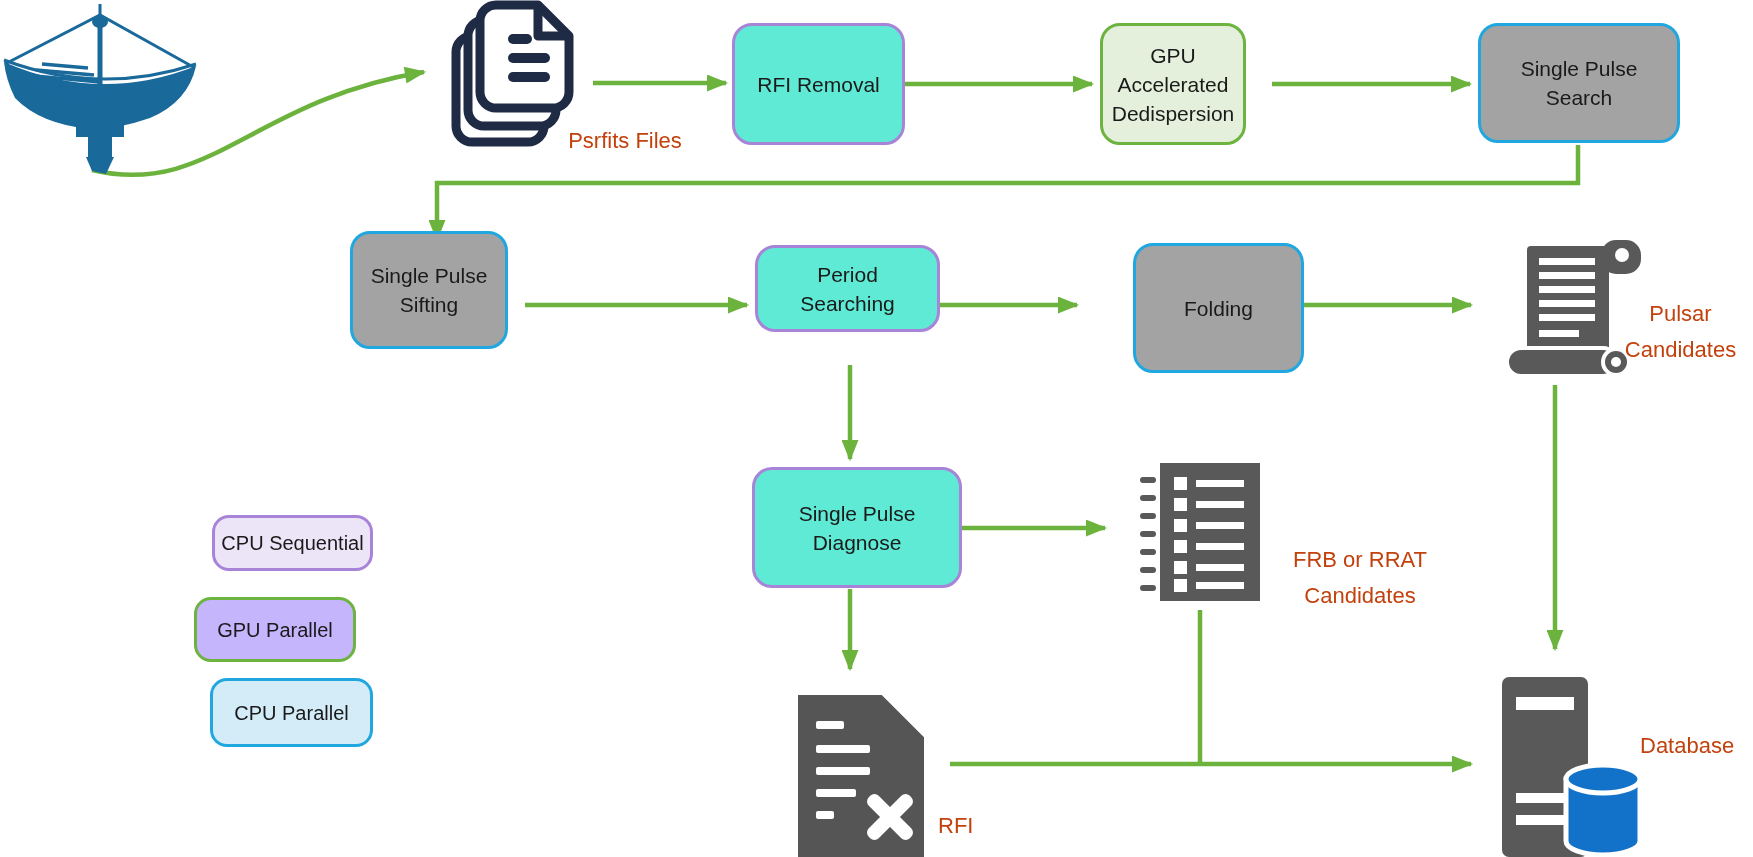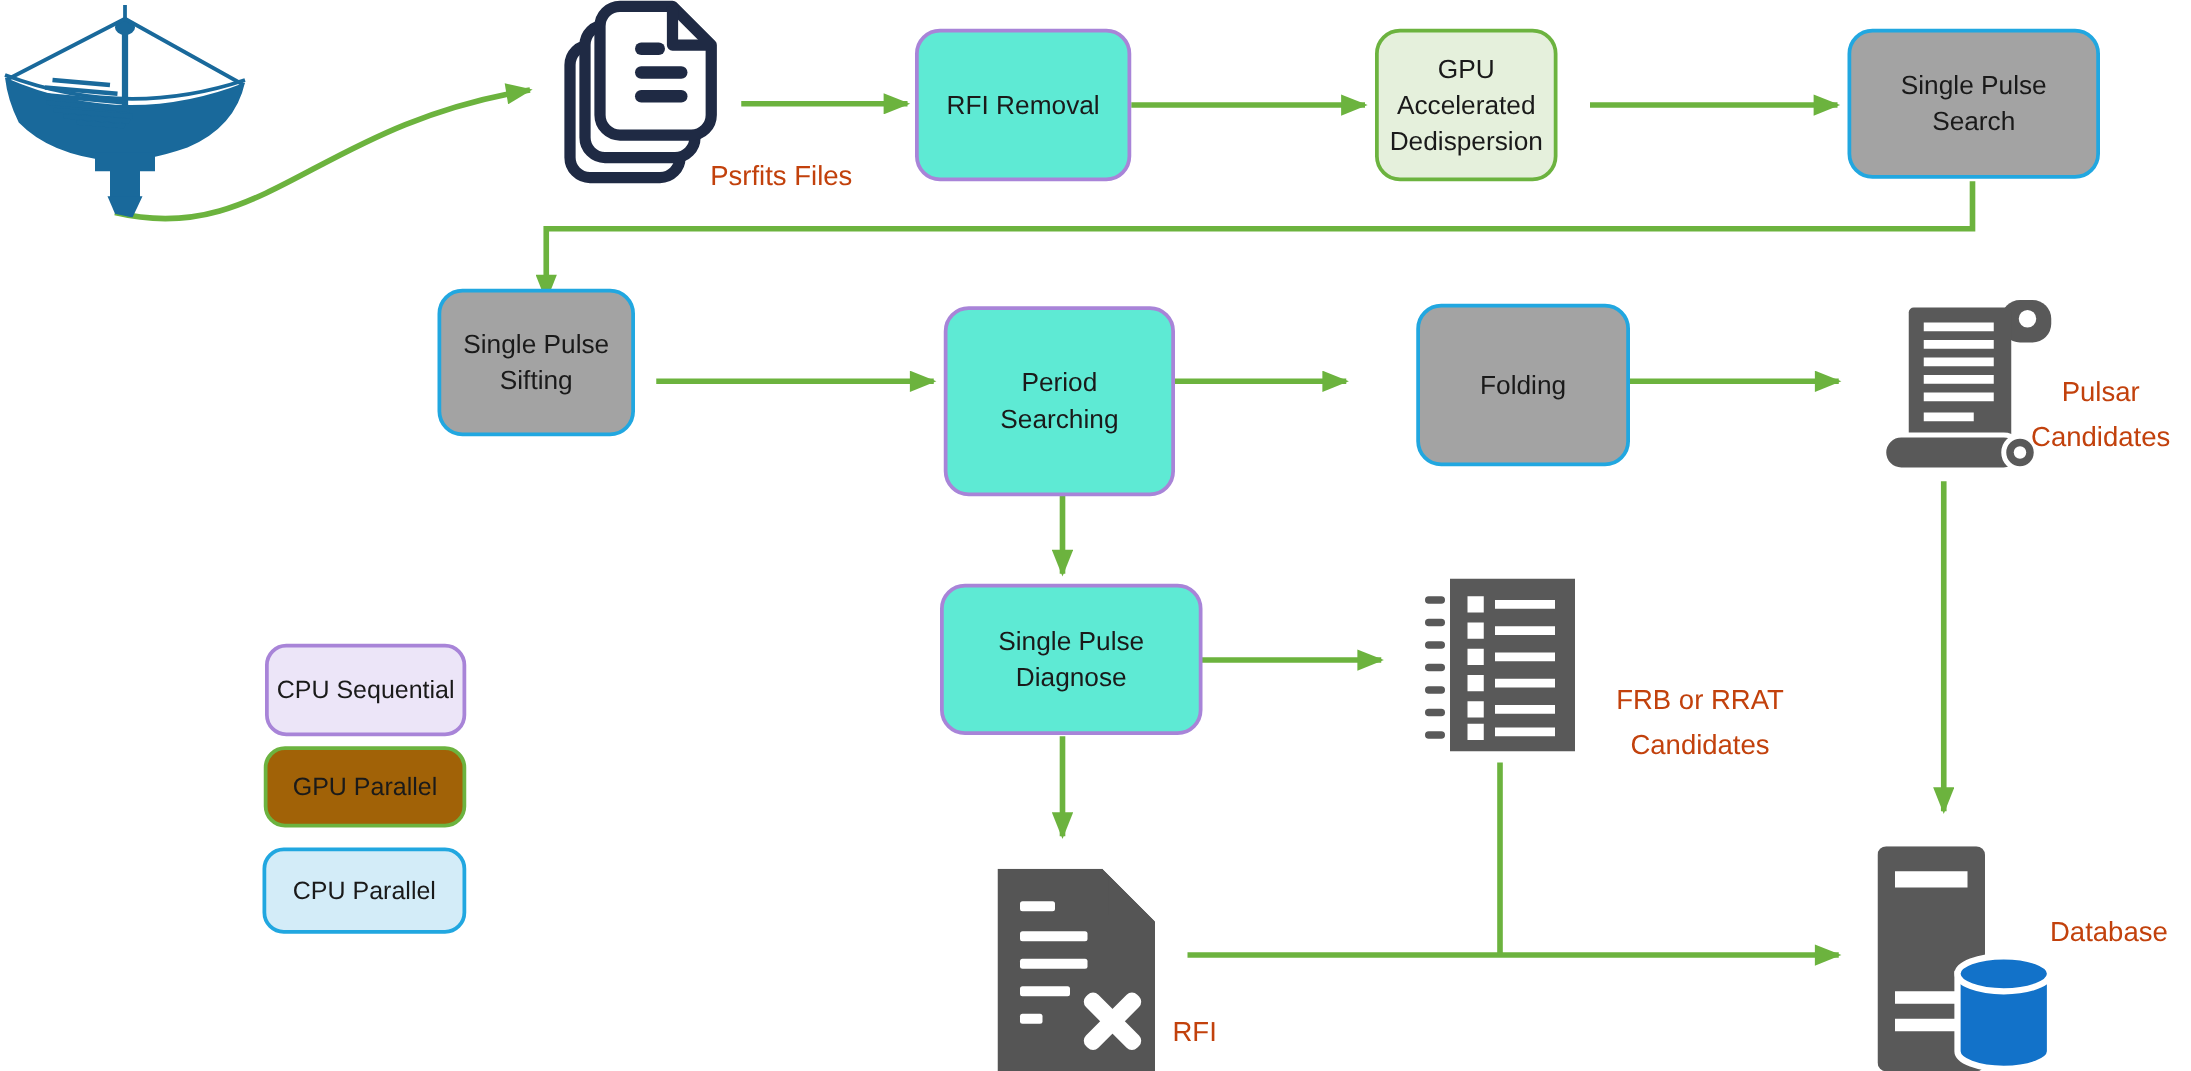--- a/index.html
+++ b/index.html
@@ -174,21 +174,21 @@
   </div>
 
   <div class="node blue" style="left:1478px;top:23px;width:202px;height:120px">
     <span style="max-width:140px">Single Pulse Search</span>
   </div>
 
   <div class="node blue" style="left:350px;top:231px;width:158px;height:118px">
     <span style="max-width:130px">Single Pulse Sifting</span>
   </div>
 
-  <div class="node purple" style="left:755px;top:245px;width:185px;height:152px">
+  <div class="node purple" style="left:755px;top:245px;width:185px;height:87px">
     <span style="max-width:120px">Period Searching</span>
   </div>
 
   <div class="node blue" style="left:1133px;top:243px;width:171px;height:130px">
     <span>Folding</span>
   </div>
 
   <div class="node purple" style="left:752px;top:467px;width:210px;height:121px">
     <span style="max-width:140px">Single Pulse Diagnose</span>
   </div>
@@ -197,24 +197,24 @@
 
   <div class="caption center" style="left:1608px;top:296px;width:145px">Pulsar Candidates</div>
 
   <div class="caption center" style="left:1282px;top:542px;width:156px">FRB or RRAT Candidates</div>
 
   <div class="caption" style="left:938px;top:808px;width:60px">RFI</div>
 
   <div class="caption" style="left:1640px;top:728px;width:110px">Database</div>
 
   <div>
-    <div class="legend-pill" style="left:212px;top:515px;width:161px;height:74px;background:#ece5f8;border-color:#a884d8">
+    <div class="legend-pill" style="left:212px;top:515px;width:161px;height:56px;background:#ece5f8;border-color:#a884d8">
       <span>CPU Sequential</span>
     </div>
-    <div class="legend-pill" style="left:211px;top:597px;width:162px;height:65px;background:#a16207;border-color:#6cb33f">
+    <div class="legend-pill" style="left:194px;top:597px;width:162px;height:65px;background:#c4b5fd;border-color:#6cb33f">
       <span>GPU Parallel</span>
     </div>
     <div class="legend-pill" style="left:210px;top:678px;width:163px;height:69px;background:#d3ecf8;border-color:#21a7e0">
       <span>CPU Parallel</span>
     </div>
   </div>
 
 </div>
 
 </body></html>

